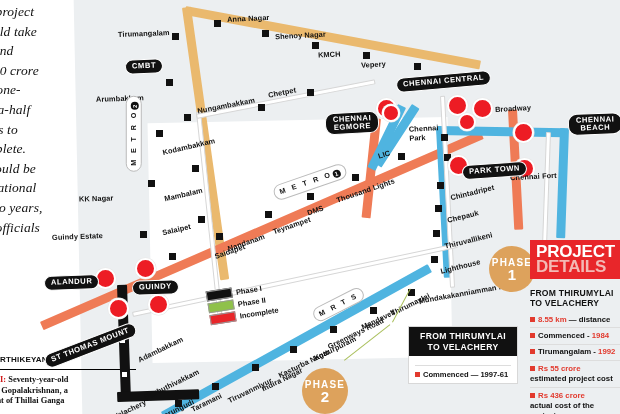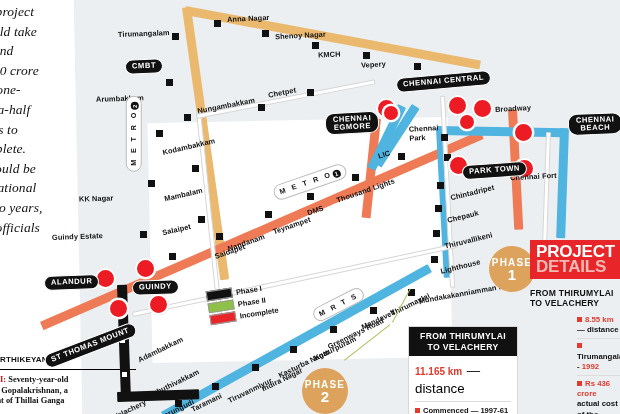--- a/index.html
+++ b/index.html
@@ -92,21 +92,21 @@
   .redhd{position:absolute;left:530px;top:240px;width:86px;background:#e8262a;
          padding:4px 6px 5px 6px;}
   .redhd .l1{font-size:17px;font-weight:bold;color:#fff;line-height:15px;
              letter-spacing:-.2px;}
   .redhd .l2{font-size:17px;font-weight:bold;color:#f3b9b5;line-height:15px;
              letter-spacing:-.2px;}
   .details{position:absolute;left:530px;top:288px;width:90px;}
   .details .dh{font-size:8.6px;font-weight:bold;color:#111;line-height:10px;
                letter-spacing:.2px;margin-bottom:4px;}
   .drow{font-size:7.8px;font-weight:bold;color:#111;line-height:10.4px;
-        padding:2.5px 0;border-bottom:1px solid #ddd;margin-left:47px;}
+        padding:2.5px 0;border-bottom:1px solid #ddd;}
   .drow .sq{background:#e23a2e;}
   .rd{color:#e23a2e;}
 </style>
 </head>
 <body>
 
 <div id="stage">
 
   <div class="paper"></div>
   <div class="mapfield"></div>
@@ -301,45 +301,47 @@
       <span class="llab">Incomplete</span>
     </div>
   </div>
 
   <div class="blackbox">
     <div class="hd">
       <span>FROM THIRUMYLAI</span><br>
       <span>TO VELACHERY</span>
     </div>
     <div class="bd">
-      <div>
-        <span class="bigkm">11.165 km</span>
-        <small>— distance</small>
-      </div>
       <div class="hr"></div>
       <div class="bl"><span class="sq"></span><span>Commenced — 1997-61</span></div>
 
     </div>
   </div>
 
   <div class="redhd">
     <div class="l1">PROJECT</div>
     <div class="l2">DETAILS</div>
   </div>
 
   <div class="details">
     <div class="dh">
       <span>FROM THIRUMYLAI</span><br>
       <span>TO VELACHERY</span>
     </div>
     <div class="drow">
       <span class="sq"></span><span class="rd">8.55 km</span><span> — distance</span>
     </div>
     <div class="drow">
+      <span class="sq"></span><span>Commenced - </span><span class="rd">1984</span>
+    </div>
+    <div class="drow">
       <span class="sq"></span><span>Tirumangalam - </span><span class="rd">1992</span>
     </div>
     <div class="drow">
+      <span class="sq"></span><span class="rd">Rs 55 crore</span><br><span>estimated project cost</span>
+    </div>
+    <div class="drow">
       <span class="sq"></span><span class="rd">Rs 436 crore</span><br><span>actual cost of the project</span>
     </div>
 
   </div>
 
 </div>
 
 </body></html>

